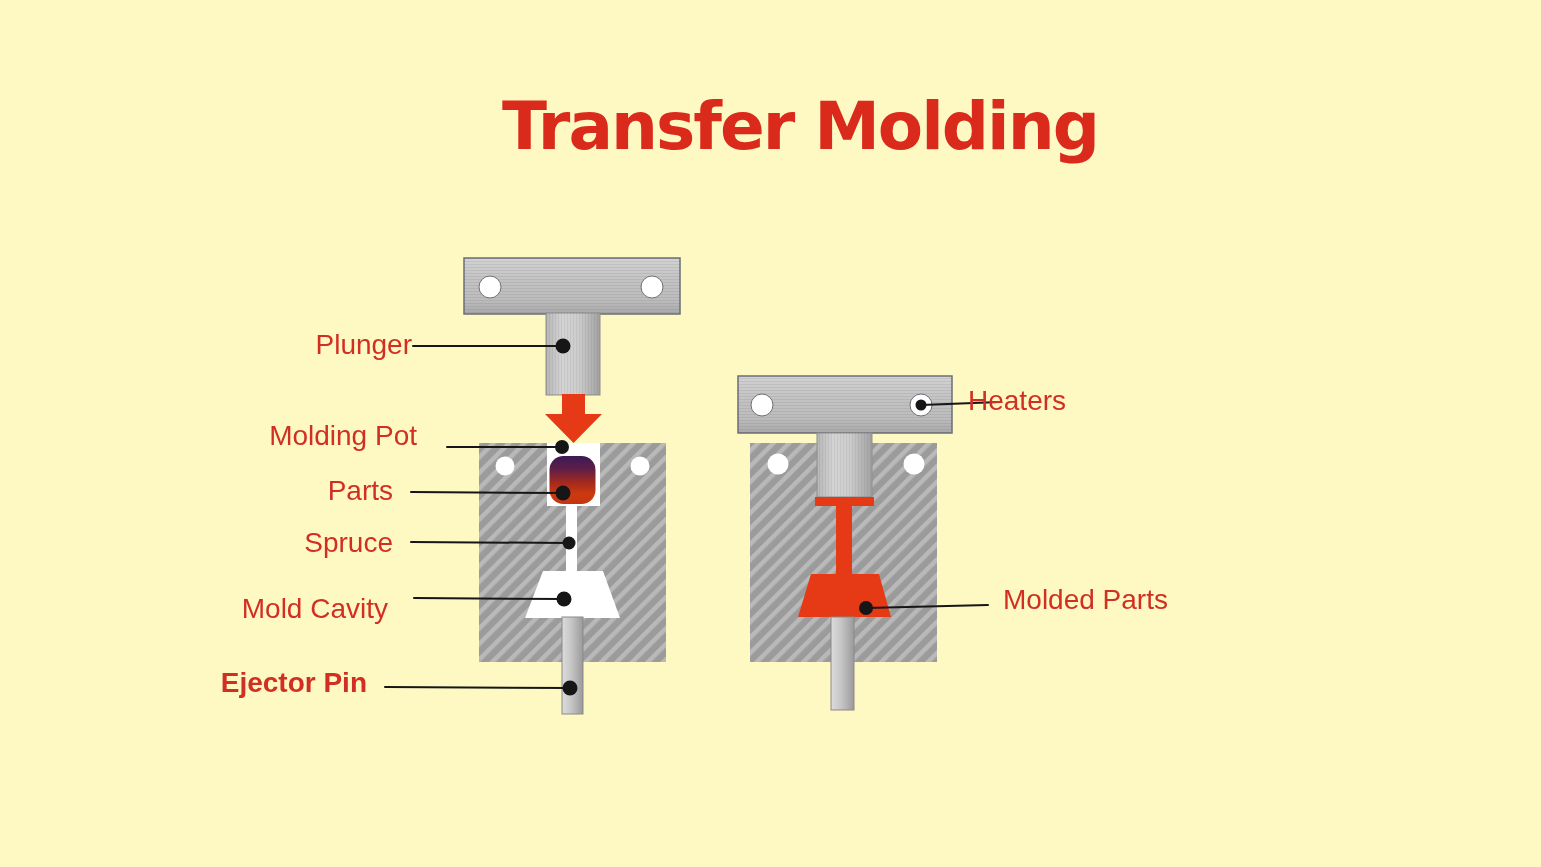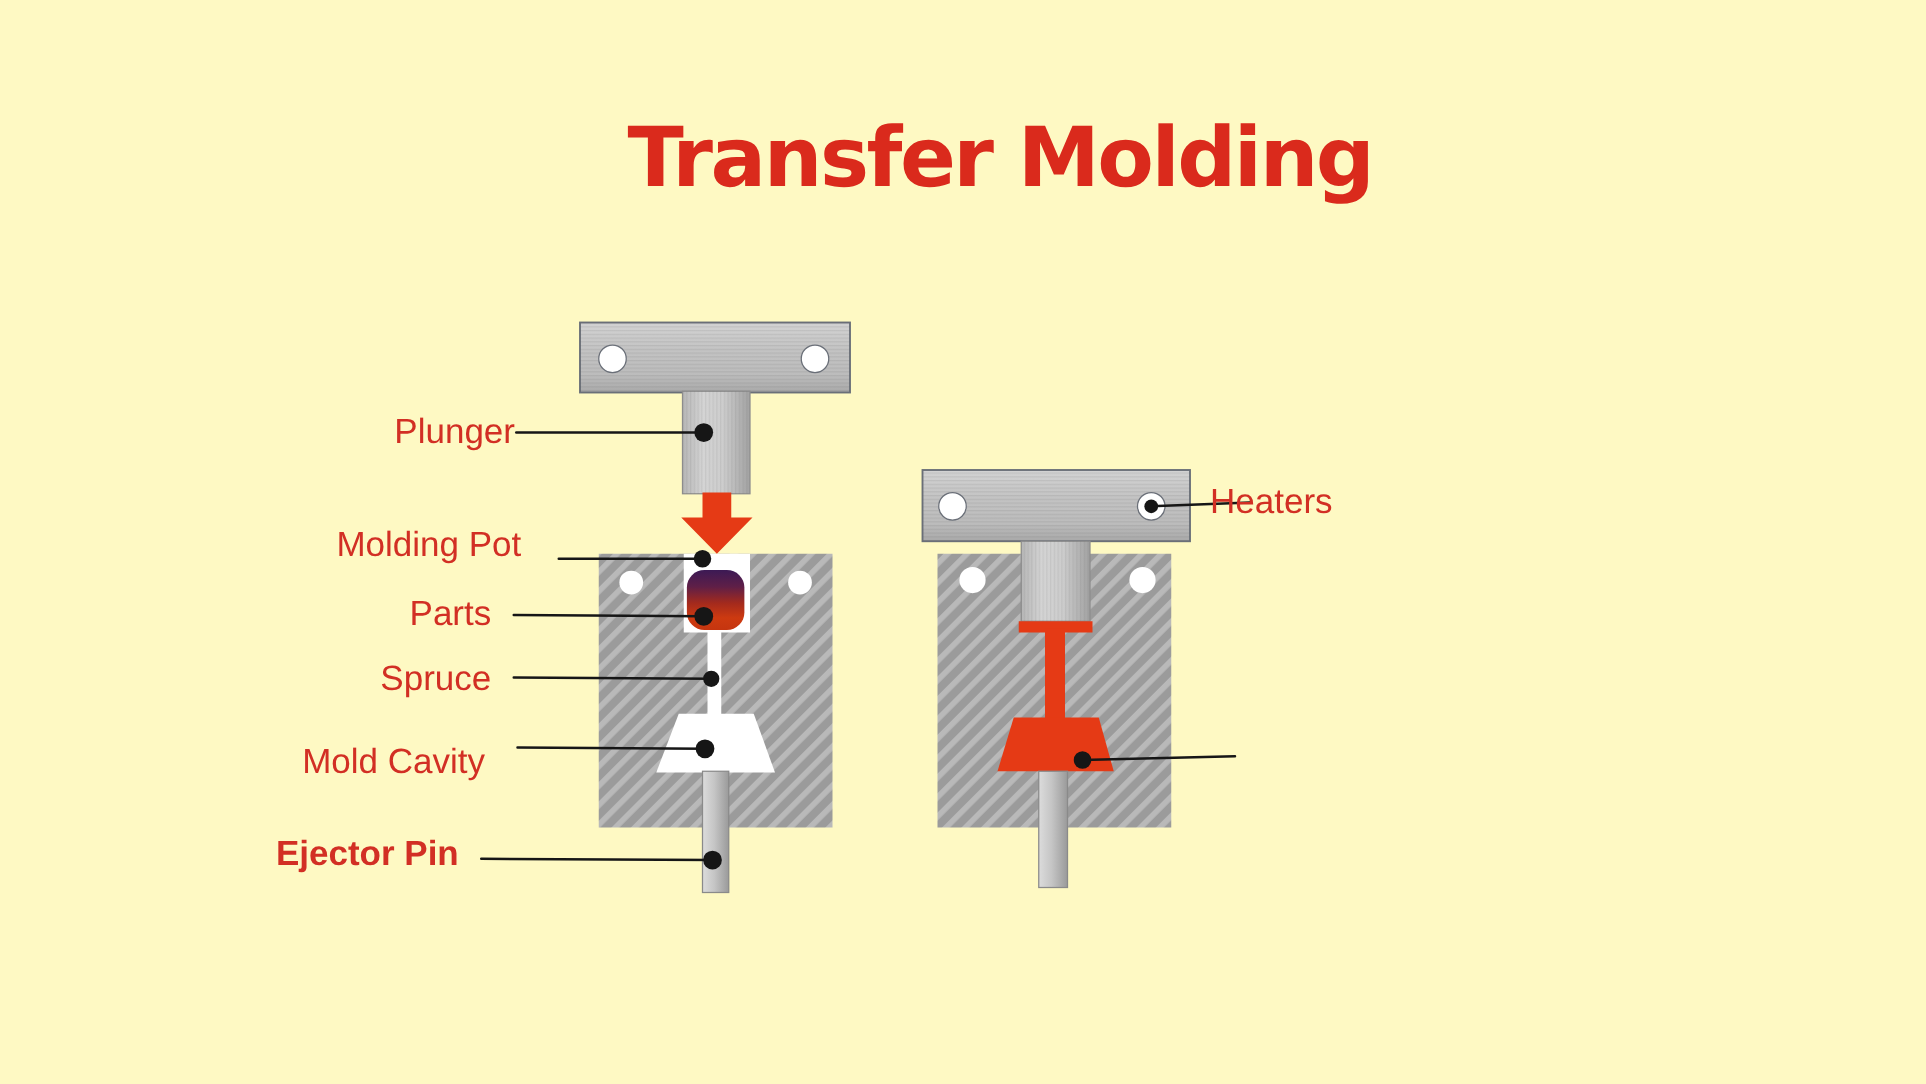--- a/index.html
+++ b/index.html
@@ -134,14 +134,15 @@
     </g>
   </svg>
 
   <div class="lbl r" style="right:1129px;top:328px;">Plunger</div>
   <div class="lbl r" style="right:1124px;top:419px;">Molding Pot</div>
   <div class="lbl r" style="right:1148px;top:474px;">Parts</div>
   <div class="lbl r" style="right:1148px;top:508px;margin-top:18px;">Spruce</div>
   <div class="lbl r" style="right:1153px;top:580px;margin-top:12px;">Mold Cavity</div>
   <div class="lbl r" style="right:1174px;top:666px;font-weight:bold;">Ejector Pin</div>
   <div class="lbl" style="left:968px;top:384px;">Heaters</div>
+  <div class="lbl" style="left:1003px;top:583px;">Molded Parts</div>
 
 </div>
 
 </body></html>

